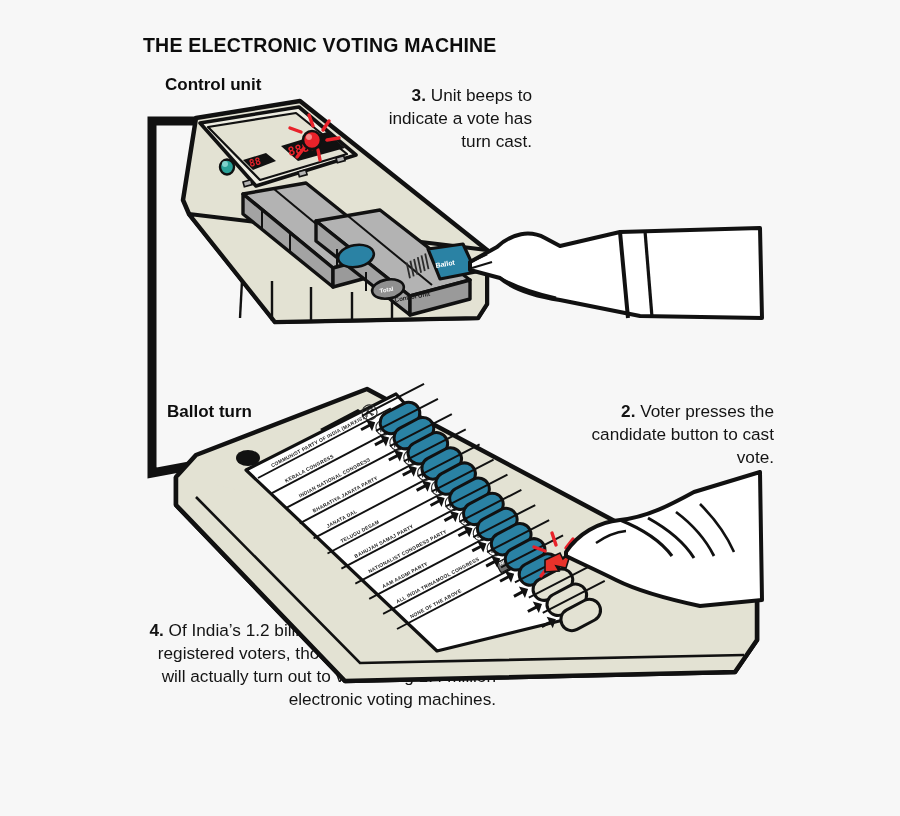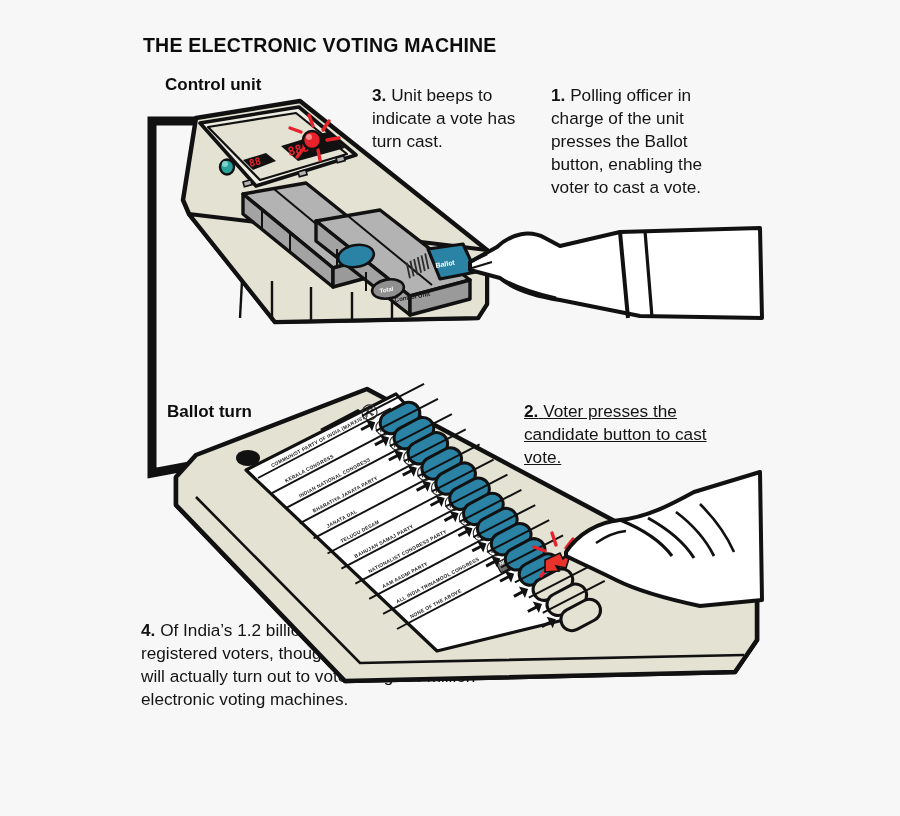--- a/index.html
+++ b/index.html
@@ -5,21 +5,21 @@
 <style>
   html,body{margin:0;padding:0;}
   body{
     width:900px;height:816px;
     background:#f7f7f7;
     font-family:"Liberation Sans", sans-serif;
     color:#111;
     overflow:hidden;
     position:relative;
   }
-  #stage{position:absolute;inset:0;width:900px;height:816px;}
+  #stage{position:absolute;inset:0;width:900px;height:816px;text-align:right;}
   svg.art{position:absolute;left:0;top:0;width:900px;height:816px;overflow:visible;}
 
   .hdr-title{
     position:absolute;left:143px;top:34px;
     font-size:19.5px;font-weight:bold;letter-spacing:.2px;
     color:#0d0d0d;white-space:nowrap;
   }
   .unit-label{
     position:absolute;font-size:17px;font-weight:bold;color:#0d0d0d;white-space:nowrap;
   }
@@ -27,21 +27,21 @@
   #lbl-ballot{left:167px;top:402px;}
 
   .callout{
     position:absolute;
     font-size:17.2px;line-height:1.34;
     color:#141414;
   }
   .callout b{font-weight:bold;}
   #callout-3{left:372px;top:84px;width:160px;}
   #callout-1{left:551px;top:84px;width:190px;}
-  #callout-2{left:524px;top:400px;width:200px;text-decoration:underline;}
+  #callout-2{left:574px;top:400px;width:200px;}
   #callout-4{left:141px;top:619px;width:355px;}
 
   .party-text{
     font-family:"Liberation Sans", sans-serif;
     font-size:5.0px;font-weight:bold;
     fill:#1a1a1a;letter-spacing:.25px;
   }
   .btn-text{
     font-family:"Liberation Sans", sans-serif;
     font-weight:bold;fill:#ffffff;
@@ -58,24 +58,20 @@
 
 <div id="stage">
 
   <div class="hdr-title">THE ELECTRONIC VOTING MACHINE</div>
   <div class="unit-label" id="lbl-control">Control unit</div>
   <div class="unit-label" id="lbl-ballot">Ballot turn</div>
 
   <div class="callout" id="callout-3">
     <b>3.</b>
     <span>Unit beeps to indicate a vote has turn cast.</span>
-  </div>
-  <div class="callout" id="callout-1">
-    <b>1.</b>
-    <span>Polling officer in charge of the unit presses the Ballot button, enabling the voter to cast a vote.</span>
   </div>
   <div class="callout" id="callout-2">
     <b>2.</b>
     <span>Voter presses the candidate button to cast vote.</span>
   </div>
   <div class="callout" id="callout-4">
     <b>4.</b>
     <span>Of India’s 1.2 billion people, 814 million are registered voters, though considerably fewer will actually turn out to vote using 1.4 million electronic voting machines.</span>
   </div>
 

